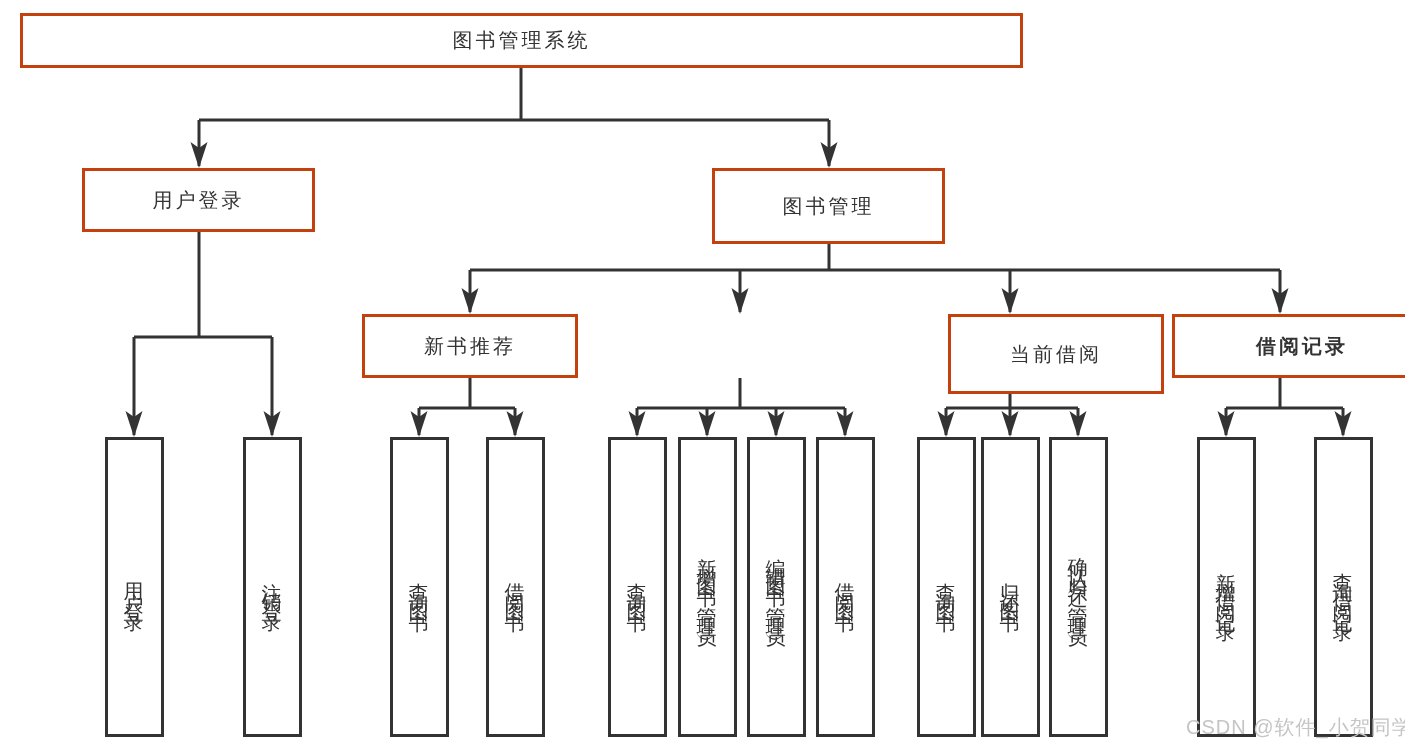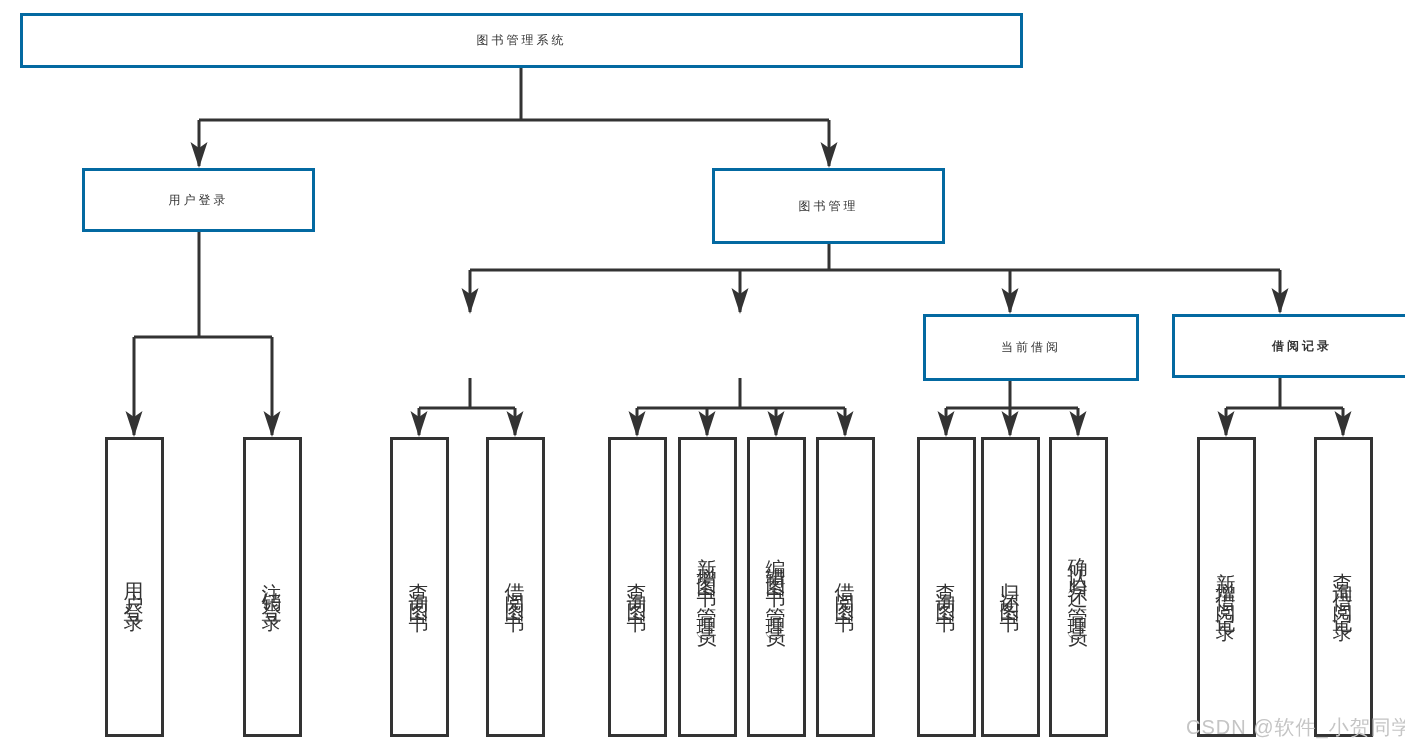--- a/index.html
+++ b/index.html
@@ -3,23 +3,23 @@
 <meta charset="utf-8">
 <style>
   html,body { margin:0; padding:0; background:#ffffff; }
   .canvas {
     position:relative; width:1405px; height:747px; background:#ffffff;
     font-family:"Liberation Sans","DejaVu Sans",sans-serif; overflow:hidden;
   }
   .edges { position:absolute; left:0; top:0; }
   .hbox {
     position:absolute; box-sizing:border-box;
-    border:3px solid #0369a1; background:#ffffff;
+    border:3px solid #c2410c; background:#ffffff;
     display:flex; align-items:center; justify-content:center;
-    font-size:12px; letter-spacing:3px; color:#333333; white-space:nowrap;
+    font-size:20px; letter-spacing:3px; color:#333333; white-space:nowrap;
   }
   .vbox {
     position:absolute; box-sizing:border-box; width:59px; height:300px; top:437px;
     border:3px solid #333333; background:#ffffff;
     display:flex; align-items:center; justify-content:center;
   }
   .vbox .vtext {
     writing-mode:vertical-rl; text-orientation:mixed;
     font-size:20px; letter-spacing:10px; color:#333333; white-space:nowrap;
   }
@@ -73,21 +73,24 @@
     <span>图书管理系统</span>
   </div>
 
   <div class="hbox" style="left:82px; top:168px; width:233px; height:64px;">
     <span>用户登录</span>
   </div>
   <div class="hbox" style="left:712px; top:168px; width:233px; height:76px;">
     <span>图书管理</span>
   </div>
 
-  <div class="hbox" style="left:923px; top:314px; width:216px; height:67px;">
+  <div class="hbox" style="left:362px; top:314px; width:216px; height:64px;">
+    <span>新书推荐</span>
+  </div>
+  <div class="hbox" style="left:948px; top:314px; width:216px; height:80px;">
     <span>当前借阅</span>
   </div>
   <div class="hbox" style="left:1172px; top:314px; width:260px; height:64px;font-weight:bold;">
     <span>借阅记录</span>
   </div>
 
   <div class="vbox" style="left:105px;">
     <span class="vtext">用户登录</span>
   </div>
   <div class="vbox" style="left:243px;">

